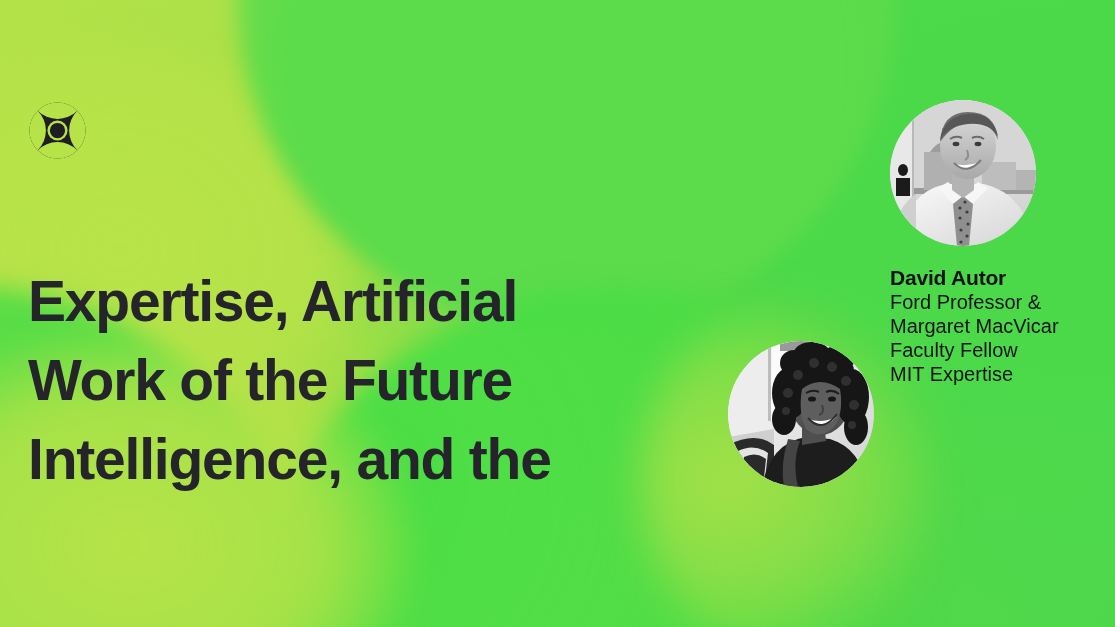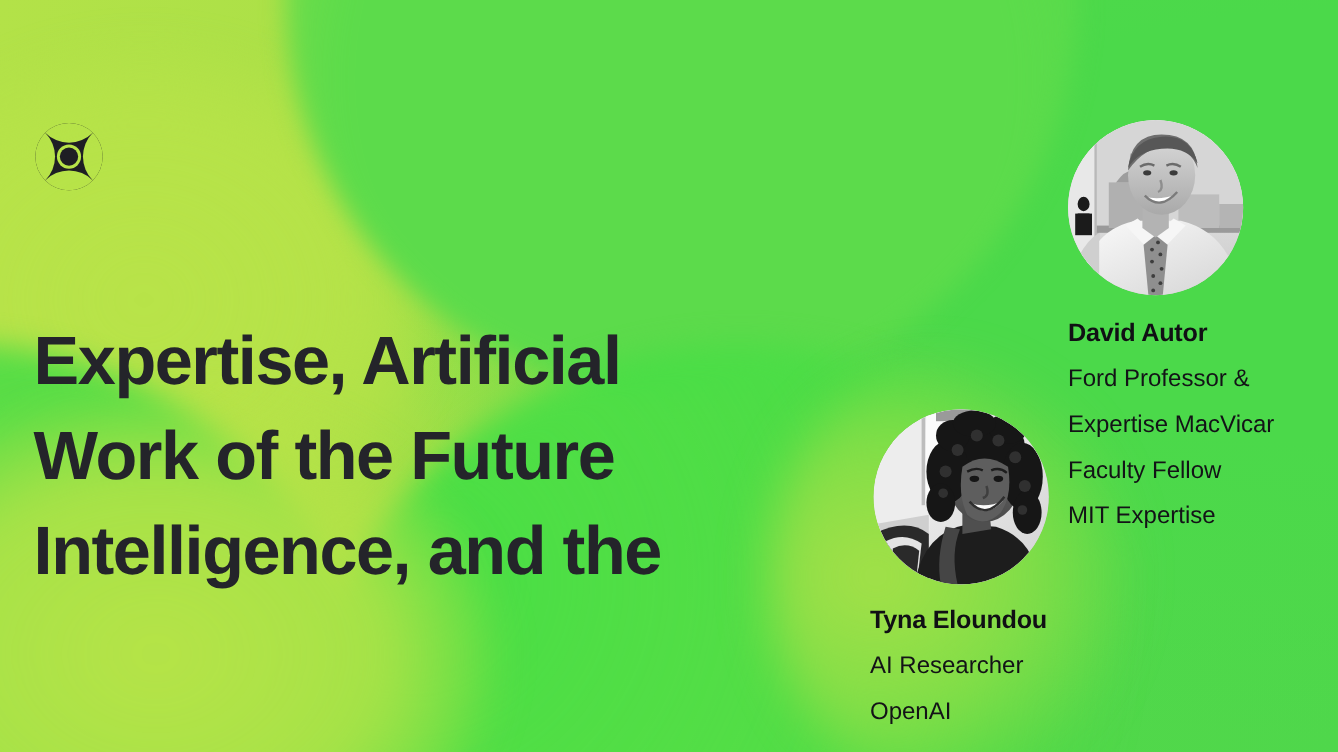--- a/index.html
+++ b/index.html
@@ -77,21 +77,21 @@
     position:relative;border-radius:50%;overflow:hidden;
     background:#cfcfcf;
   }
   .speaker .photo svg{display:block;}
   .sp-name{
     color:#101014;font-weight:700;letter-spacing:-0.2px;
     font-size:21px;line-height:25px;white-space:nowrap;
   }
   .sp-line{
     color:#131317;font-weight:400;
-    font-size:20px;line-height:24px;white-space:nowrap;margin-top:14px;
+    font-size:20px;line-height:24px;white-space:nowrap;
   }
 
   #speaker-autor{left:888px;top:100px;}
   #speaker-autor .photo{width:146px;height:146px;margin-left:2px;}
   #speaker-autor .meta{margin-top:19px;margin-left:2px;}
 
   #speaker-eloundou{left:725px;top:341px;}
   #speaker-eloundou .photo{width:146px;height:146px;margin-left:3px;}
   #speaker-eloundou .meta{margin-top:17px;margin-left:0px;}
 </style>
@@ -203,21 +203,21 @@
 
           <path d="M77 50 q3 8 -2 10" stroke="#8e8e8e" stroke-width="2" fill="none"></path>
           <path d="M64 64 q13 11 26 -2 q-13 5 -26 2 Z" fill="#ffffff"></path>
           <path d="M64 63 q13 13 27 -3" stroke="#7b7b7b" stroke-width="2" fill="none"></path>
         </g>
       </svg>
     </div>
     <div class="meta">
       <div class="sp-name">David Autor</div>
       <div class="sp-line">Ford Professor &amp;</div>
-      <div class="sp-line">Expertise MacVicar</div>
+      <div class="sp-line">Margaret MacVicar</div>
       <div class="sp-line">Faculty Fellow</div>
       <div class="sp-line">MIT Expertise</div>
     </div>
   </div>
 
   <div class="speaker" id="speaker-eloundou">
     <div class="photo">
       <svg width="146" height="146" viewBox="0 0 146 146" aria-hidden="true">
         <defs>
           <clipPath id="clipB">
@@ -282,20 +282,15 @@
           <path d="M78 52 q7 -4 13 -1" stroke="#1d1d1d" stroke-width="2" fill="none"></path>
           <path d="M98 51 q7 -3 13 2" stroke="#1d1d1d" stroke-width="2" fill="none"></path>
 
           <path d="M94 64 q3 8 -3 10" stroke="#3f3f3f" stroke-width="2" fill="none"></path>
 
           <path d="M80 78 q14 14 28 -2 q-14 7 -28 2 Z" fill="#fafafa"></path>
           <path d="M80 77 q14 16 29 -4" stroke="#2e2e2e" stroke-width="2" fill="none"></path>
         </g>
       </svg>
     </div>
-    <div class="meta">
-      <div class="sp-name">Tyna Eloundou</div>
-      <div class="sp-line">AI Researcher</div>
-      <div class="sp-line">OpenAI</div>
-    </div>
   </div>
 
 </div>
 
 </body></html>

